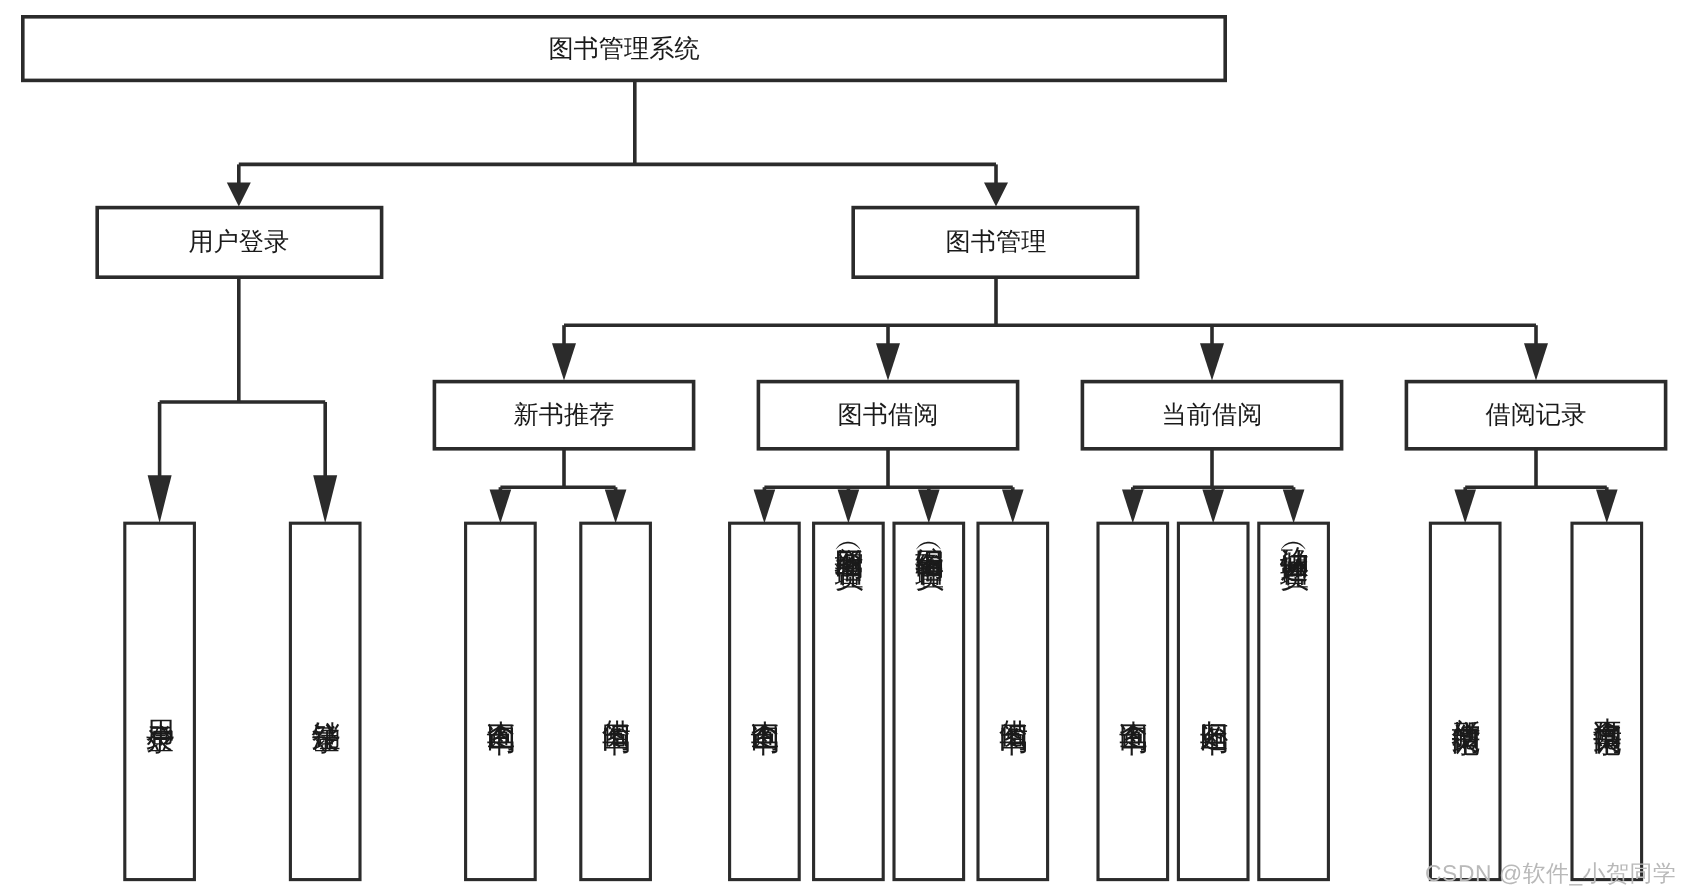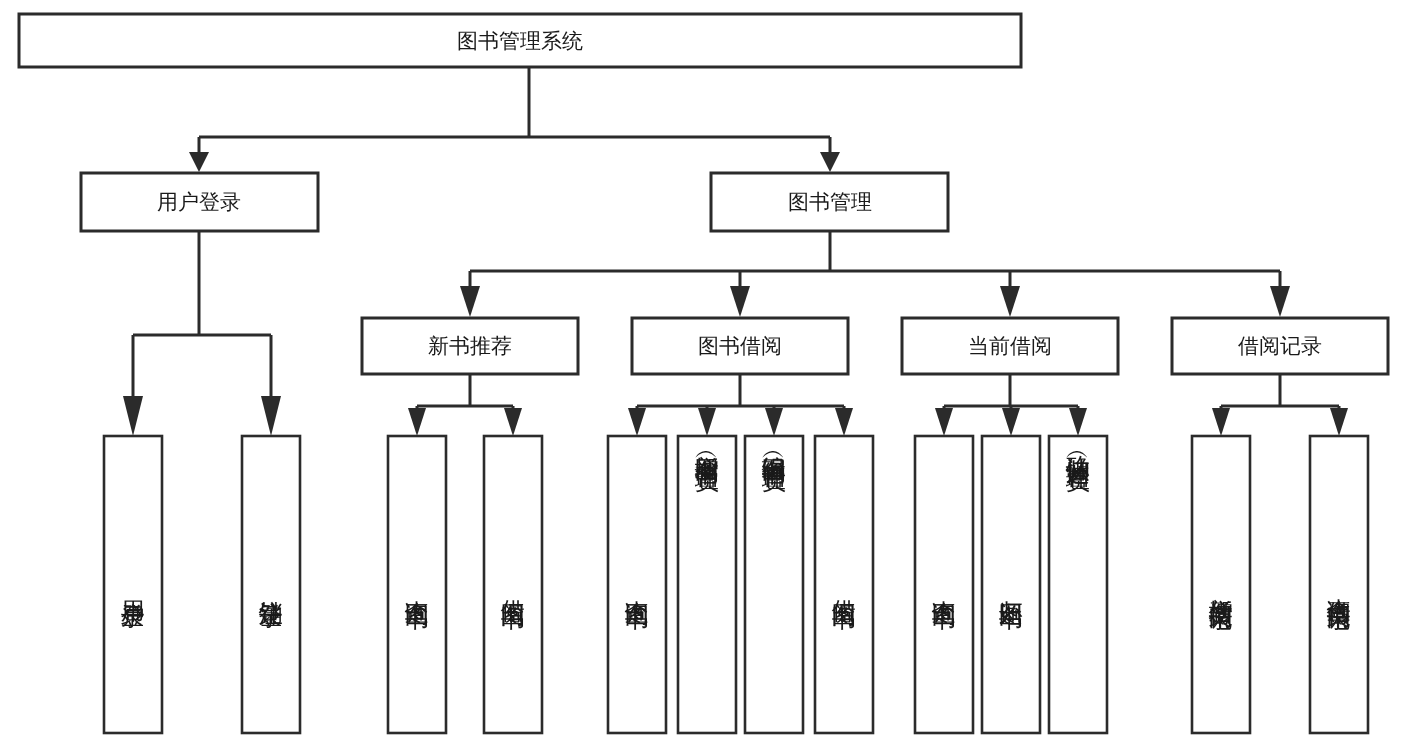--- a/index.html
+++ b/index.html
@@ -243,14 +243,15 @@
     <span class="leaf-label">确认归还（管理员）</span>
   </div>
 
   <div class="leaf-label-holder" style="left:1192px; top:436px; width:58px; height:297px;">
     <span class="leaf-label">新增借阅记录</span>
   </div>
   <div class="leaf-label-holder" style="left:1310px; top:436px; width:58px; height:297px;">
     <span class="leaf-label">查询借阅记录</span>
   </div>
 
+  <div class="watermark">CSDN @软件_小贺同学</div>
 
 </div>
 
 </body></html>

